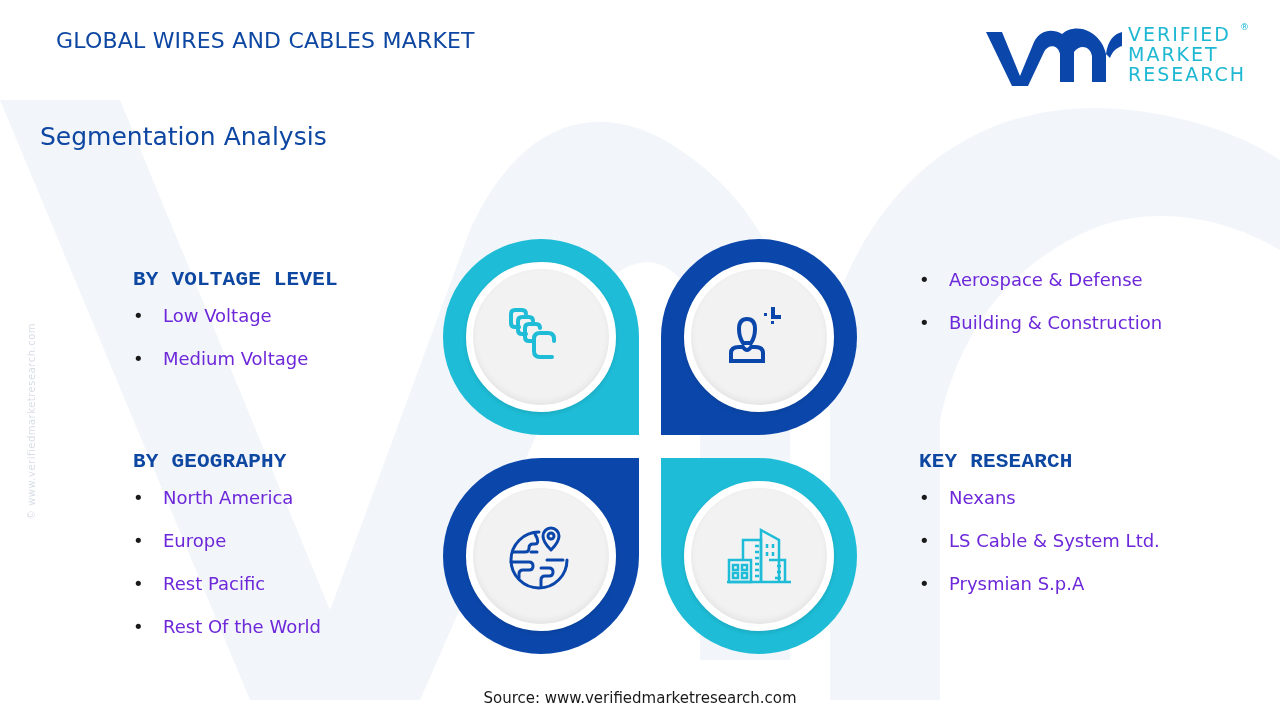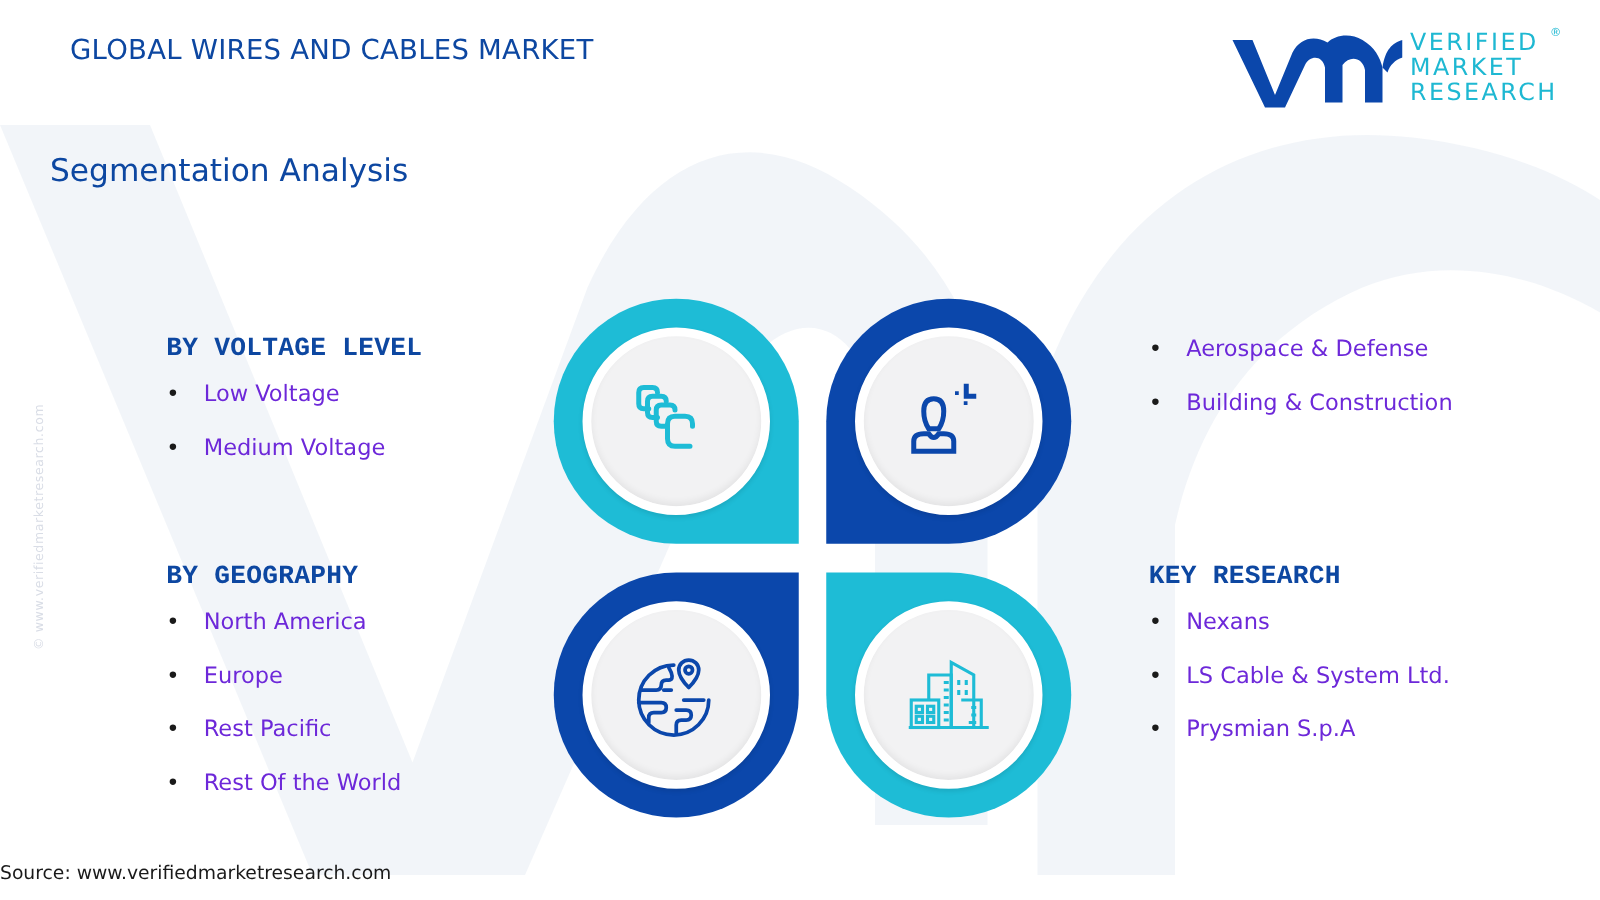--- a/index.html
+++ b/index.html
@@ -58,21 +58,21 @@
     #petal-tl { left: 443px; top: 239px; }
     #petal-tr { left: 661px; top: 239px; }
     #petal-bl { left: 443px; top: 458px; }
     #petal-br { left: 661px; top: 458px; }
     .petal-tl-shape { background: #1ebcd6; border-radius: 50% 50% 0 50%; }
     .petal-tr-shape { background: #0b47ab; border-radius: 50% 50% 50% 0; }
     .petal-bl-shape { background: #0b47ab; border-radius: 50% 0 50% 50%; }
     .petal-br-shape { background: #1ebcd6; border-radius: 0 50% 50% 50%; }
 
     .source {
-      position: absolute; left: 0; width: 1280px; top: 689px; 
+      position: absolute; left: 0; width: 1280px; top: 689px; text-align: center;
       font-size: 15px; color: #1a1a1a; z-index: 2;
     }
   </style>
 </head>
 <body>
 
 <svg class="watermark" viewBox="0 0 1280 720">
   <path d="M0,100 L120,100 L330,610 L470,230 C520,120 600,95 680,150 C740,190 770,240 790,300 L790,660 L700,660 L700,330 C690,260 640,240 600,290 L420,700 L250,700 Z" fill="#eef1f7" opacity="0.75"></path>
   <path d="M830,320 C880,160 1000,95 1130,110 C1200,118 1250,140 1280,160 L1280,250 C1220,215 1150,205 1090,230 C1010,265 960,330 940,420 L940,700 L830,700 Z" fill="#eef1f7" opacity="0.75"></path>
 </svg>

